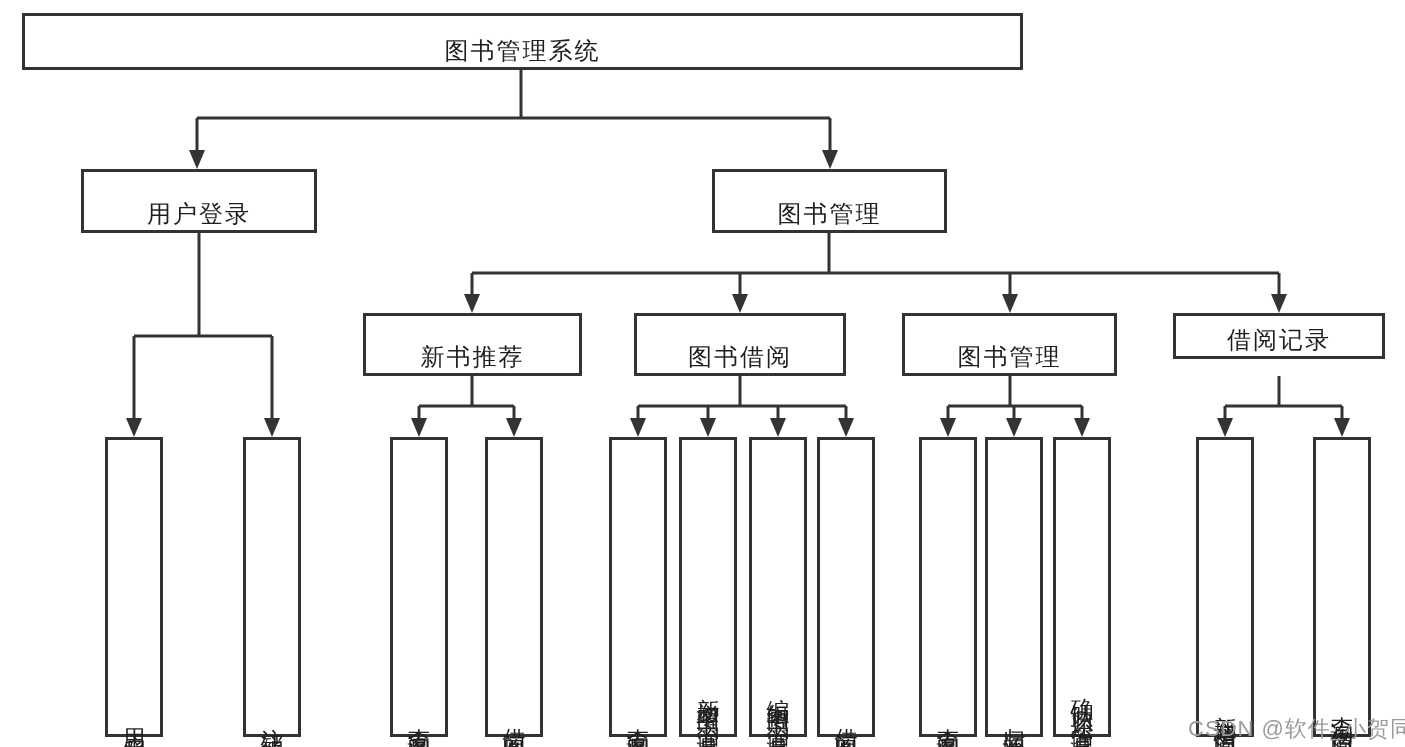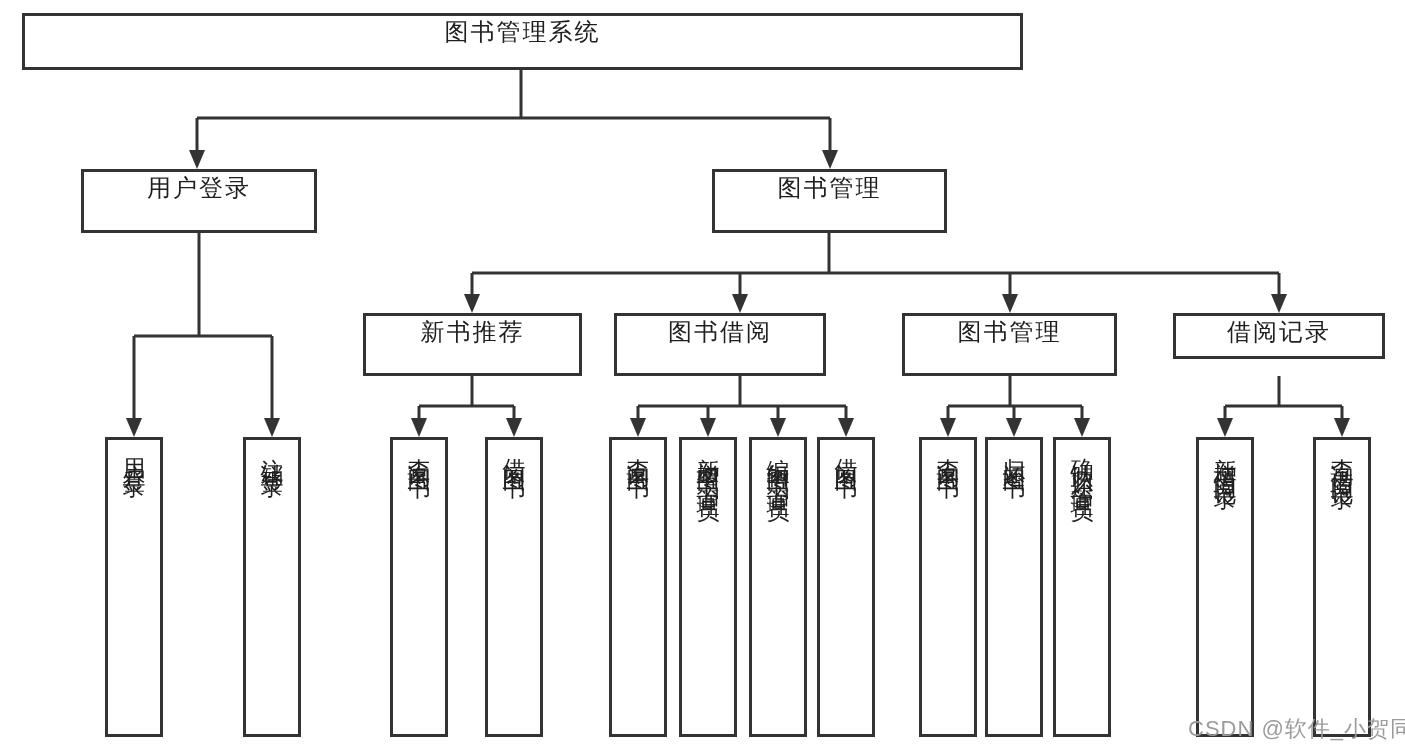--- a/index.html
+++ b/index.html
@@ -16,21 +16,21 @@
     left: 0; top: 0;
     width: 1405px; height: 747px;
     pointer-events: none;
   }
   .node {
     position: absolute;
     background: #ffffff;
     border: 3px solid #333333;
     box-sizing: border-box;
     display: flex;
-    align-items: flex-start;
+    align-items: flex-end;
     justify-content: center;
     color: #1f1f1f;
   }
   .hnode span {
     font-size: 24px;
     letter-spacing: 2px;
     white-space: nowrap;
   }
   .vnode span {
     writing-mode: vertical-rl;
@@ -128,21 +128,21 @@
   <div class="node hnode" style="left:81px;top:169px;width:236px;height:64px">
     <span>用户登录</span>
   </div>
   <div class="node hnode" style="left:712px;top:169px;width:235px;height:64px">
     <span>图书管理</span>
   </div>
 
   <div class="node hnode" style="left:363px;top:313px;width:219px;height:63px">
     <span>新书推荐</span>
   </div>
-  <div class="node hnode" style="left:614px;top:313px;width:212px;height:63px">
+  <div class="node hnode" style="left:634px;top:313px;width:212px;height:63px">
     <span>图书借阅</span>
   </div>
   <div class="node hnode" style="left:902px;top:313px;width:215px;height:63px">
     <span>图书管理</span>
   </div>
   <div class="node hnode" style="left:1173px;top:313px;width:212px;height:46px">
     <span>借阅记录</span>
   </div>
 
   <div class="node vnode" style="left:105px;top:437px;width:58px;height:300px">

